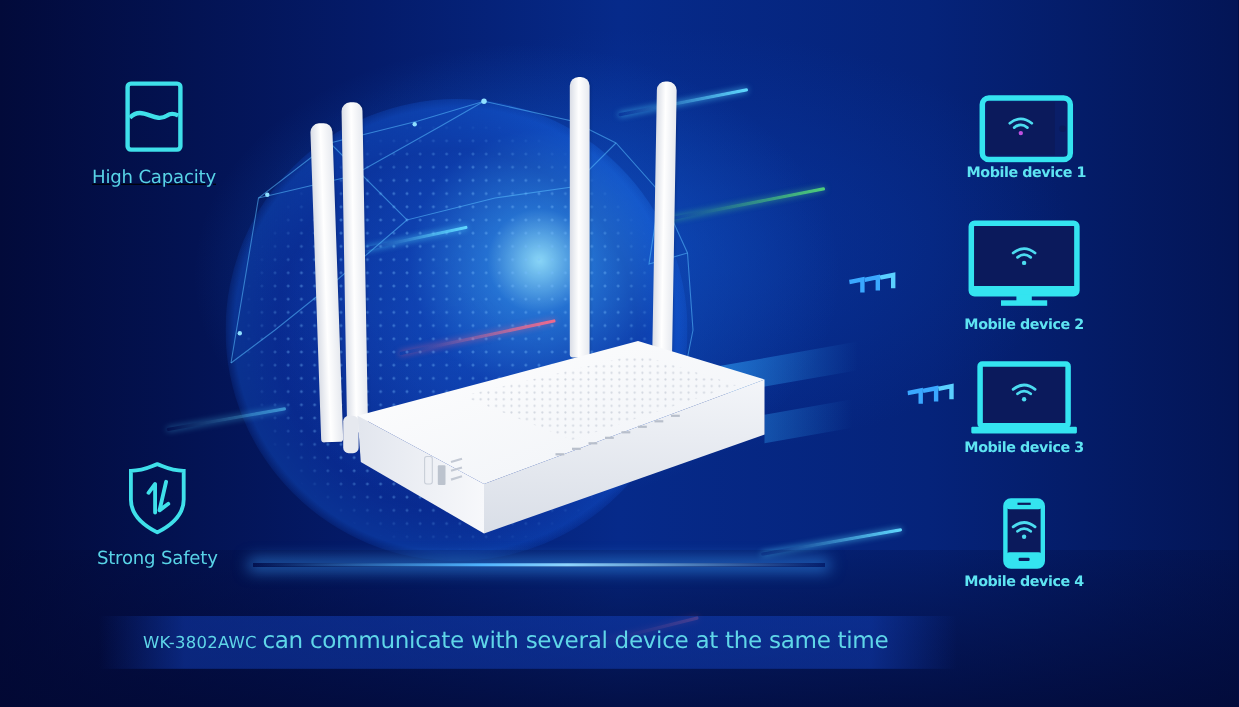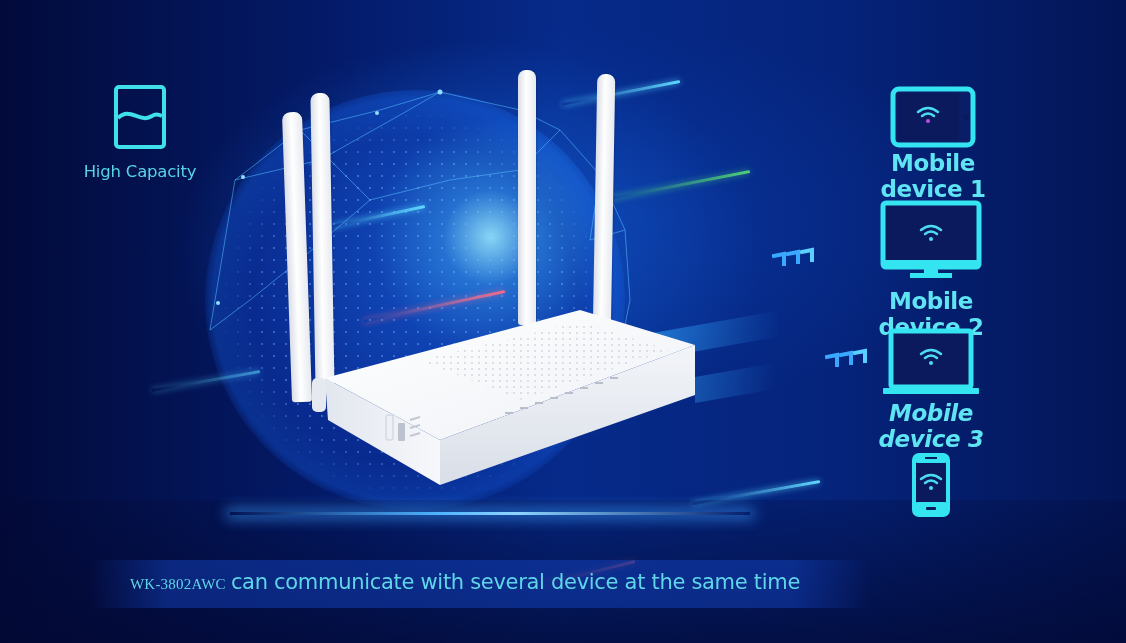--- a/index.html
+++ b/index.html
@@ -48,32 +48,32 @@
   .router { position: absolute; left: 0; top: 0; width: 1126px; height: 643px; pointer-events: none; }
   .antenna { position: absolute; background: linear-gradient(90deg, #d9dde6, #ffffff 45%, #e6e9ef); border-radius: 8px 8px 3px 3px; box-shadow: 1px 0 2px rgba(0,0,0,0.15); }
 
   
   .feature { position: absolute; width: 160px; text-align: center; }
   .feature .icon { width: 60px; height: 66px; margin: 0 auto 8px; }
   .feature .label { color: #58d3e6; font-size: 16.5px; letter-spacing: -0.2px; }
 
   
   .device { position: absolute; width: 170px; text-align: center; }
-  .device .label { color: #5ee4f2; font-size: 23px; font-weight: bold; letter-spacing: -0.4px; }
+  .device .label { color: #5ee4f2; font-size: 13px; font-weight: bold; letter-spacing: -0.4px; }
   .device svg { display: block; margin: 0 auto; }
 
   .chev { position: absolute; }
 
   
   .caption-band {
     position: absolute; left: 90px; top: 560px; width: 780px; height: 48px;
     background: linear-gradient(90deg, rgba(10,40,150,0.0), rgba(20,70,200,0.45) 10%, rgba(20,70,200,0.45) 90%, rgba(10,40,150,0));
   }
   .caption { position: absolute; left: 130px; top: 570px; white-space: nowrap; color: #5fd6e8; }
-  .caption .model { font-size: 15px; letter-spacing: 0.2px; font-family: Liberation Serif, serif; }
+  .caption .model { font-size: 15px; letter-spacing: 0.2px; }
   .caption .rest { font-size: 21px; letter-spacing: -0.3px; }
 </style>
 </head>
 <body>
 
 <div class="stage">
 
   <div class="globe"></div>
   <div class="globe-dots"></div>
 
@@ -147,29 +147,36 @@
         <rect x="595" y="382" width="8" height="2"></rect>
           <rect x="610" y="377" width="8" height="2"></rect>
       </g>
       <rect x="386" y="415" width="7" height="25" rx="2" fill="none" stroke="#c8ced8"></rect>
       <rect x="398" y="423" width="7" height="18" rx="1" fill="#bcc3ce"></rect>
       <path d="M410,420 l10,-3 M410,428 l10,-3 M410,436 l10,-3" stroke="#c3c9d4" stroke-width="2"></path>
       <rect x="312" y="378" width="14" height="34" rx="5" fill="#e6e9ef"></rect>
     </svg>
   </div>
 
-  <div class="feature" style="left:60px;top:84px;">
+  <div class="feature" style="left:60px;top:73px;text-decoration:underline;">
     <svg class="icon" viewBox="0 0 60 66" width="60" height="66">
       <rect x="6" y="3" width="48" height="60" rx="3" fill="none" stroke="#3fe0ea" stroke-width="4"></rect>
       <path d="M8,34 C20,22 30,40 42,32 C46,29 50,31 52,32" fill="none" stroke="#3fe0ea" stroke-width="4"></path>
     </svg>
     <div class="label">High Capacity</div>
   </div>
 
 
+  <div class="feature" style="left:63px;top:420px;">
+    <svg class="icon" viewBox="0 0 60 66" width="60" height="66">
+      <path d="M6,8 C18,8 24,4 30,2 C36,4 42,8 54,8 L54,34 C54,48 42,58 30,64 C18,58 6,48 6,34 Z" fill="none" stroke="#3fe0ea" stroke-width="3.5"></path>
+      <path d="M22,28 L28,20 L28,46 M38,18 L32,44 L40,38" fill="none" stroke="#3fe0ea" stroke-width="3.5" stroke-linejoin="round" stroke-linecap="round"></path>
+    </svg>
+    <div class="label">Strong Safety</div>
+  </div>
 
   <svg class="chev" style="left:772px;top:246px;" width="46" height="22" viewBox="0 0 46 22">
     <g fill="none" stroke="#3aa8ff" stroke-width="4" stroke-linecap="square">
       <path d="M2,10 L12,8 L12,18"></path>
         <path d="M16,8 L26,6 L26,16"></path>
         <path d="M30,6 L40,4 L40,14" stroke="#5ad0ff"></path>
     </g>
   </svg>
   <svg class="chev" style="left:825px;top:347px;" width="46" height="22" viewBox="0 0 46 22">
     <g fill="none" stroke="#3aa8ff" stroke-width="4" stroke-linecap="square">
@@ -201,21 +208,21 @@
       <rect x="30" y="73" width="42" height="5" fill="#34e4f0"></rect>
       <g fill="none" stroke="#4cdcf0" stroke-width="2.5" stroke-linecap="round">
         <path d="M41,30 Q51,22 61,30"></path>
           <path d="M45,34 Q51,29 57,34"></path>
       </g>
       <circle cx="51" cy="39" r="2" fill="#4cdcf0"></circle>
     </svg>
     <div class="label" style="margin-top:8px;">Mobile device 2</div>
   </div>
 
-  <div class="device" style="left:846px;top:328px;font-style:italic;">
+  <div class="device" style="left:846px;top:328px;">
     <svg width="100" height="68" viewBox="0 0 100 68">
       <rect x="10" y="3" width="80" height="56" rx="2" fill="#0b1a5c" stroke="#34e4f0" stroke-width="5"></rect>
       <rect x="2" y="60" width="96" height="6" rx="1" fill="#34e4f0"></rect>
       <g fill="none" stroke="#4cdcf0" stroke-width="2.5" stroke-linecap="round">
         <path d="M40,26 Q50,18 60,26"></path>
           <path d="M44,30 Q50,25 56,30"></path>
       </g>
       <circle cx="50" cy="35" r="2" fill="#4cdcf0"></circle>
     </svg>
     <div class="label" style="margin-top:4px;">Mobile device 3</div>
@@ -227,20 +234,21 @@
       <rect x="3" y="3" width="34" height="8" rx="4" fill="#34e4f0"></rect>
       <rect x="14" y="5" width="12" height="2" fill="#0b1a5c"></rect>
       <rect x="3" y="50" width="34" height="13" rx="4" fill="#34e4f0"></rect>
       <rect x="15" y="55" width="10" height="3" rx="1" fill="#0b1a5c"></rect>
       <g fill="none" stroke="#4cdcf0" stroke-width="2.5" stroke-linecap="round">
         <path d="M10,27 Q20,19 30,27"></path>
           <path d="M14,31 Q20,26 26,31"></path>
       </g>
       <circle cx="20" cy="36" r="2" fill="#4cdcf0"></circle>
     </svg>
+    <div class="label" style="margin-top:4px;">Mobile device 4</div>
   </div>
 
   <div class="caption-band"></div>
   <div class="caption">
     <span class="model">WK-3802AWC</span>
     <span class="rest">can communicate with several device at the same time</span>
   </div>
 
 </div>
 

